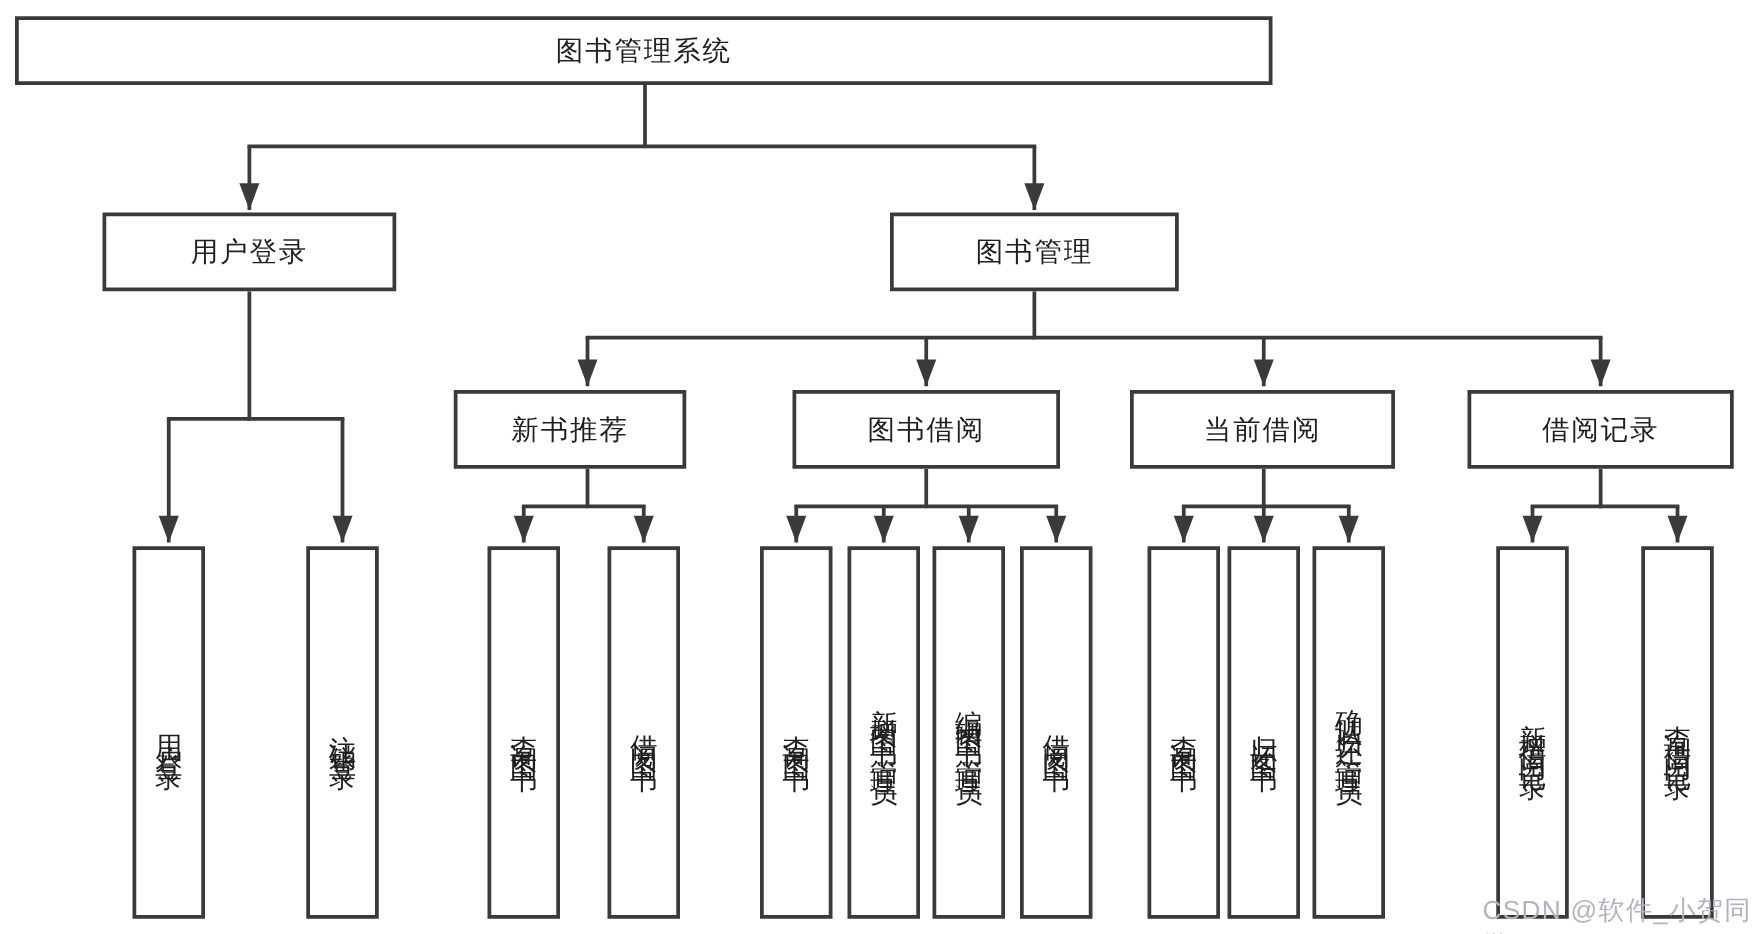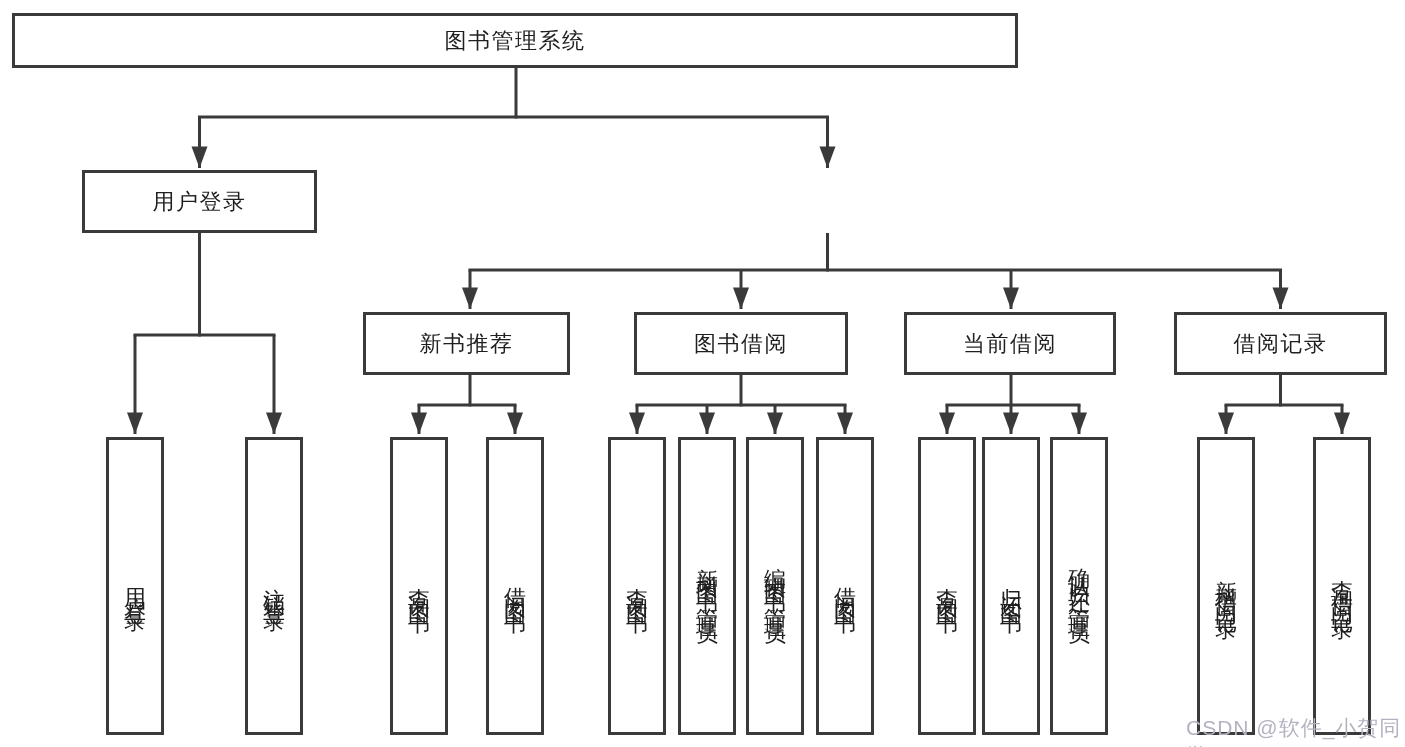--- a/index.html
+++ b/index.html
@@ -110,22 +110,23 @@
       <line x1="1280.5" y1="375" x2="1280.5" y2="406.5"></line>
       <line x1="1224.5" y1="405" x2="1343.5" y2="405"></line>
       <line x1="1226" y1="405" x2="1226" y2="434" marker-end="url(#ah)"></line>
       <line x1="1342" y1="405" x2="1342" y2="434" marker-end="url(#ah)"></line>
     </g>
   </svg>
 
   <div class="node" style="left:12px; top:13px; width:1006px; height:55px;">图书管理系统</div>
 
   <div class="node" style="left:82px; top:170px; width:235px; height:63px;">用户登录</div>
+  <div class="node" style="left:712px; top:170px; width:231px; height:63px;">图书管理</div>
 
-  <div class="node" style="left:363px; top:312px; width:207px; height:63px;">新书推荐</div>
+  <div class="node" style="left:363px; top:312px; width:186px; height:63px;">新书推荐</div>
   <div class="node" style="left:904px; top:312px; width:212px; height:63px;">当前借阅</div>
   <div class="node" style="left:634px; top:312px; width:214px; height:63px;">图书借阅</div>
   <div class="node" style="left:1174px; top:312px; width:213px; height:63px;">借阅记录</div>
 
   <div class="node leaf" style="left:106px;">
     <span class="vtext">用户登录</span>
   </div>
   <div class="node leaf" style="left:245px;">
     <span class="vtext">注销登录</span>
   </div>

